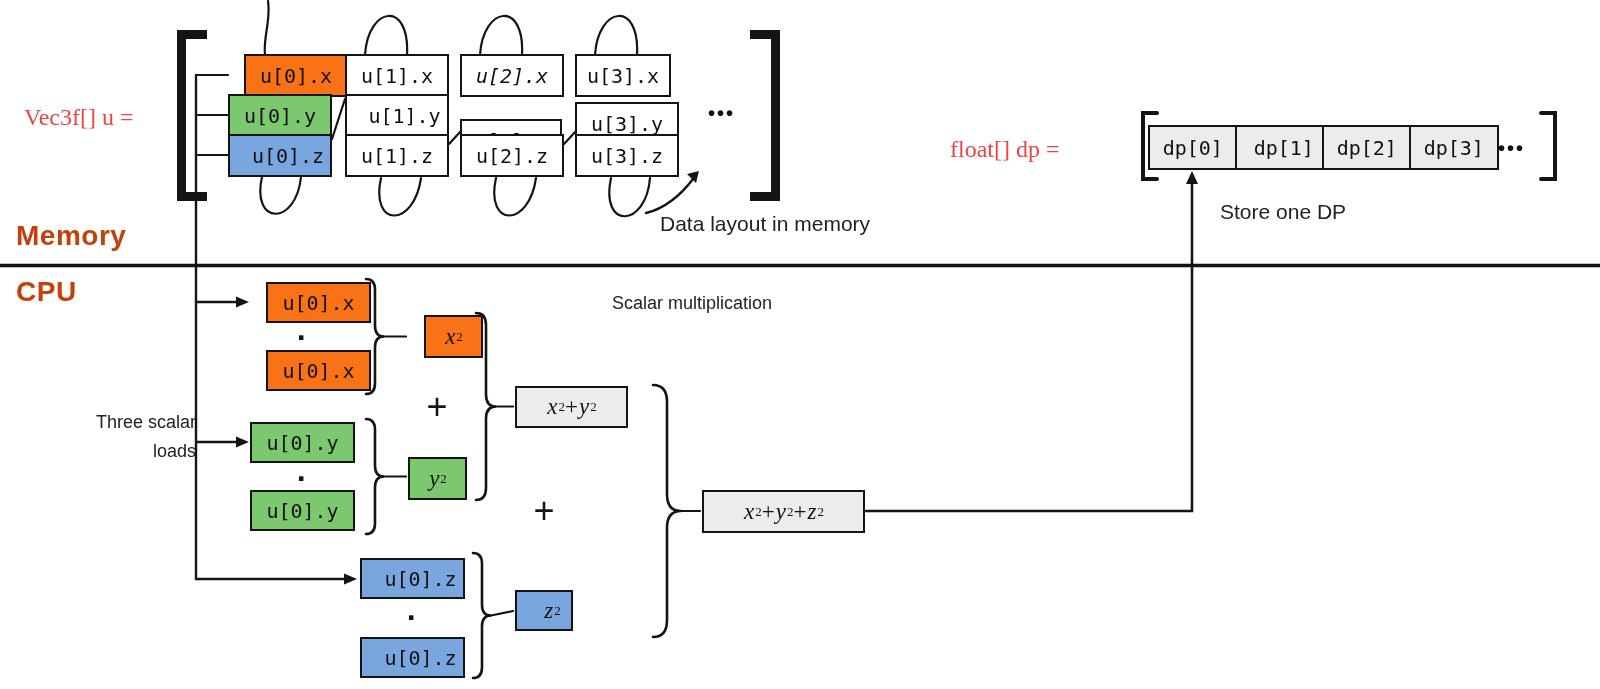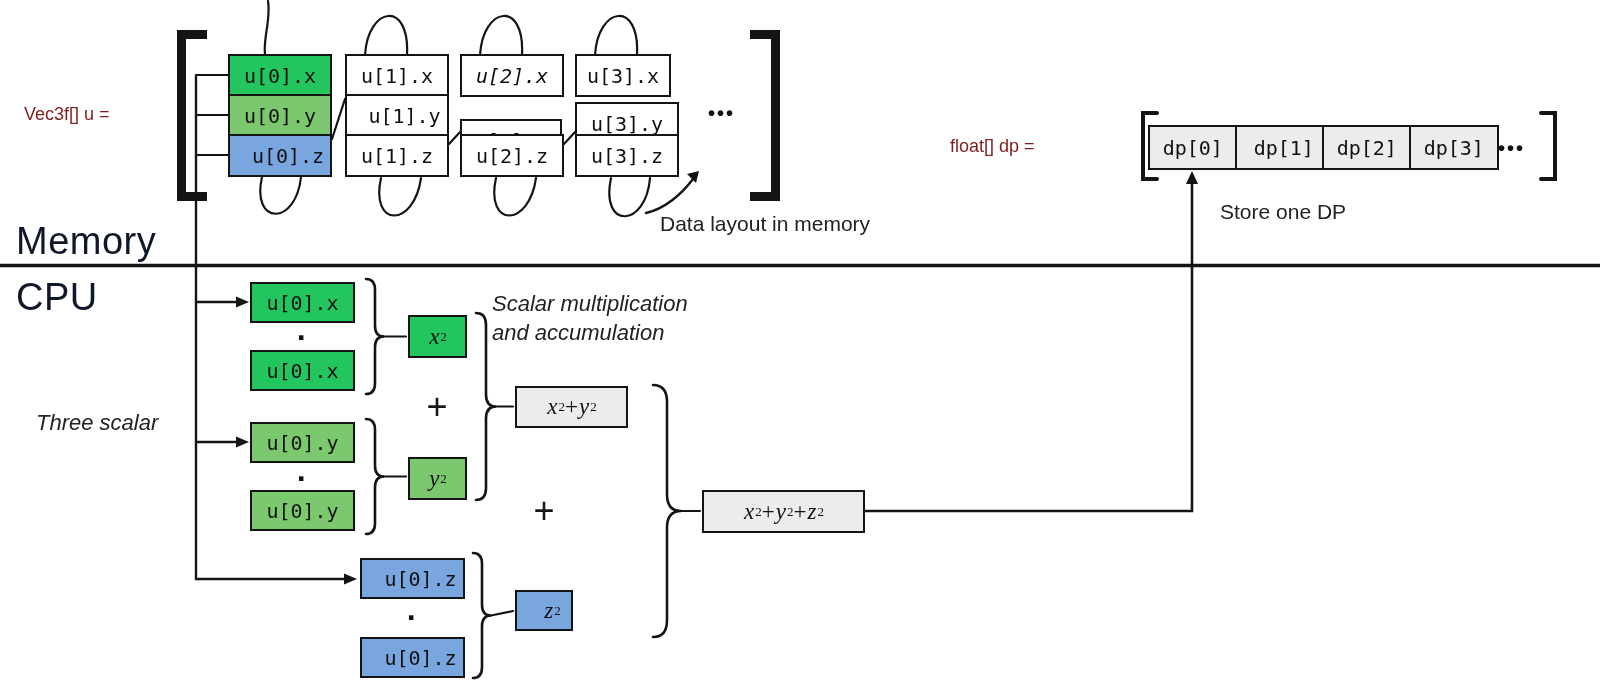--- a/index.html
+++ b/index.html
@@ -1,40 +1,40 @@
 <!DOCTYPE html>
 <html><head>
 <meta charset="utf-8">
 <style>
   html,body{margin:0;padding:0;background:#fff;}
   #stage{position:relative;width:1600px;height:689px;background:#ffffff;overflow:hidden;
          font-family:"Liberation Sans",sans-serif;color:#1c1c1c;}
   #wires{position:absolute;left:0;top:0;width:1600px;height:689px;}
   .lbl{position:absolute;font-weight:400;color:#222;}
-  .decl{position:absolute;font-family:Liberation Sans, sans-serif;font-size:18px;color:#7f1d1d;
+  .decl{position:absolute;font-family:Liberation Serif, serif;font-size:24px;color:#ef4444;
         white-space:pre;}
-  .section-lbl{position:absolute;font-size:38px;font-weight:400;letter-spacing:.5px;color:#0f172a;}
+  .section-lbl{position:absolute;font-size:28px;font-weight:700;letter-spacing:.5px;color:#c2410c;}
   .mem-cell,.dp-cell,.op-box,.prod-box{position:absolute;box-sizing:border-box;border:2.5px solid #141414;
         display:flex;align-items:center;justify-content:center;background:#fff;}
   .mem-cell,.dp-cell,.op-box{font-family:"DejaVu Sans Mono",monospace;font-size:20px;color:#111;}
   .prod-box{font-family:"Liberation Serif",serif;font-size:23px;font-style:italic;color:#111;}
   .prod-box sup,.math sup{font-size:13px;font-style:normal;line-height:0;}
   .math{position:absolute;box-sizing:border-box;border:2.5px solid #141414;background:#ececec;
         display:flex;align-items:center;justify-content:center;
         font-family:"Liberation Serif",serif;font-size:23px;color:#111;}
   .math i,.prod-box i{font-style:italic;padding:0 1px;}
-  .fill-red{background:#22c55e;}
+  .fill-red{background:#f97316;margin-left:16px;}
   .fill-green{background:#7cc86e;}
   .fill-blue{background:#7aa6e0;padding-left:16px;}
   .fill-gray{background:#ececec;}
   .dotop{position:absolute;font-size:32px;font-weight:700;color:#111;width:20px;text-align:center;line-height:20px;}
   .plusop{position:absolute;font-size:36px;font-weight:300;color:#161616;width:40px;text-align:center;line-height:30px;}
   .ellipsis{position:absolute;font-size:20px;font-weight:700;letter-spacing:2px;color:#111;line-height:28px;}
   .ann{position:absolute;font-size:21px;color:#222;}
-  .two-line{text-align:left;line-height:29px;font-size:22px;font-style:italic;}
+  .two-line{text-align:right;line-height:29px;font-size:18px;}
 </style>
 </head>
 <body>
 
 <div id="stage">
 
   <svg id="wires" viewBox="0 0 1600 689" fill="none" stroke="#141414" stroke-linecap="round">
 
     <line x1="0" y1="265.5" x2="1600" y2="265.5" stroke-width="3.5"></line>
 
@@ -91,25 +91,25 @@
   <div class="ann" style="left:660px;top:212px;">Data layout in memory</div>
 
   <div class="decl" style="left:950px;top:136px;width:180px;">float[] dp =</div>
 
   <div class="ellipsis" style="left:1498px;top:134px;">•••</div>
 
   <div class="ann" style="left:1220px;top:200px;">Store one DP</div>
 
   <div class="lbl two-line" style="left:36px;top:408px;width:160px;">
     <div>Three scalar</div>
+    <div>loads</div>
   </div>
 
   <div class="lbl two-line" style="left:492px;top:289px;width:280px;">
     <div>Scalar multiplication</div>
-    <div>and accumulation</div>
   </div>
 
   <div class="dotop" style="left:292px;top:327px;">·</div>
   <div class="dotop" style="left:292px;top:468px;">·</div>
   <div class="dotop" style="left:402px;top:607px;">·</div>
   <div class="plusop" style="left:417px;top:392px;">+</div>
   <div class="plusop" style="left:524px;top:496px;">+</div>
 
   <div class="math" style="left:515px;top:386px;width:113px;height:42px;"><i>x</i><sup>2</sup> + <i>y</i><sup>2</sup></div>
   <div class="math" style="left:702px;top:490px;width:163px;height:43px;"><i>x</i><sup>2</sup> + <i>y</i><sup>2</sup> + <i>z</i><sup>2</sup></div>

